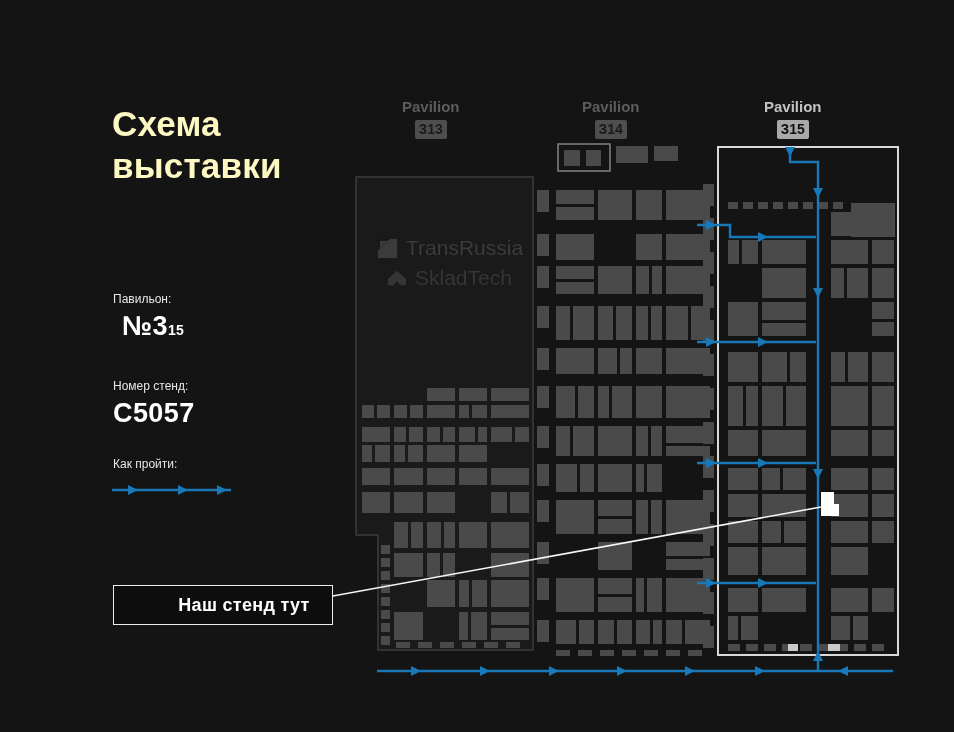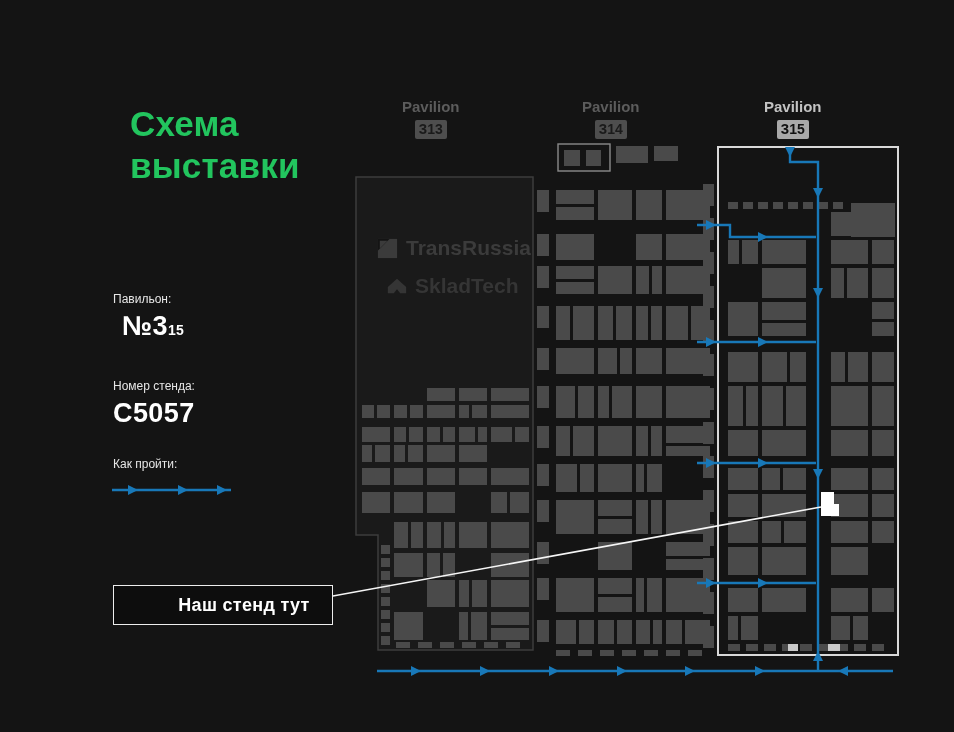--- a/index.html
+++ b/index.html
@@ -12,36 +12,36 @@
   .stand{fill:var(--stand);}
   .route{stroke:var(--route);stroke-width:2.4;fill:none;}
   .route-arrow{fill:var(--route);stroke:none;}
   .pav-outline{fill:#1a1a1a;stroke:#3d3d3d;stroke-width:1.5;}
   .pav-border{fill:none;stroke:var(--pavb);stroke-width:2;}
   .mini-box{fill:none;stroke:#8a8a8a;stroke-width:1.4;}
   .pointer-line{stroke:#f5f5f5;stroke-width:1.6;fill:none;}
   .hl-stand{fill:var(--hl);}
 
   .title{position:absolute;left:112px;top:103px;font-size:35px;line-height:42px;
-    font-weight:800;color:#22c55e;letter-spacing:.2px;margin-left:18px;}
+    font-weight:800;color:#fef9c3;letter-spacing:.2px;}
   .lbl{position:absolute;font-size:12px;color:#e6e6e6;text-align:right;}
   .big{position:absolute;font-size:27px;font-weight:800;color:#ffffff;letter-spacing:.4px;}
   .big .sub{font-size:14px;font-weight:800;}
 
   .pav{position:absolute;top:98px;display:flex;align-items:center;gap:5px;
     color:#5c5c5c;font-weight:700;font-size:15px;flex-direction:column;}
   .pav-badge{background:#4e4e4e;color:#1a1a1a;padding:1px 4px 2px 4px;border-radius:2px;
     font-size:15px;font-weight:800;display:flex;align-items:baseline;line-height:15px;}
   .pav-sub{font-size:14px;font-weight:800;}
   .pav.active{color:#c3c3c3;}
   .pav.active .pav-badge{background:#a9a9a9;color:#111111;}
 
   .logos{position:absolute;left:376px;top:236px;}
-  .logo-row{display:flex;align-items:center;gap:7px;font-size:21px;font-weight:700;color:#3b3b3b;}
-  .logo-row.second{margin-left:10px;margin-top:14px;color:#353535;}
+  .logo-row{display:flex;align-items:center;gap:7px;font-size:21px;font-weight:400;color:#3b3b3b;}
+  .logo-row.second{margin-left:10px;margin-top:6px;color:#353535;}
 
   .callout{position:absolute;left:113px;top:585px;width:176px;height:38px;
     border:1.5px solid #ededed;background:#0d0d0d;display:flex;align-items:center;
     justify-content:center;color:#ffffff;font-size:18px;font-weight:800;letter-spacing:.3px;padding-left:42px;}
 </style>
 </head>
 <body>
 
 <div class="page">
 
@@ -376,21 +376,21 @@
     <span>Pavilion</span>
     <span class="pav-badge">
         <span>3</span>
         <span class="pav-sub">15</span>
       </span>
   </div>
 
   <div class="lbl" style="left:113px;top:292px">Павильон:</div>
   <div class="big" style="left:122px;top:311px"><span>№3</span><span class="sub">15</span></div>
 
-  <div class="lbl" style="left:113px;top:379px">Номер стенда:</div>
+  <div class="lbl" style="left:113px;top:379px">Номер стенд:</div>
   <div class="big" style="left:113px;top:398px">C5057</div>
 
   <div class="lbl" style="left:113px;top:457px">Как пройти:</div>
 
   <div class="logos">
     <div class="logo-row">
       <svg width="23" height="23" viewBox="0 0 24 24">
         <rect x="2" y="2" width="20" height="20" fill="currentColor"></rect>
         <polygon points="2,2 14,2 2,14" fill="#141414"></polygon>
         <polygon points="4,4 12,4 4,12" fill="currentColor"></polygon>

